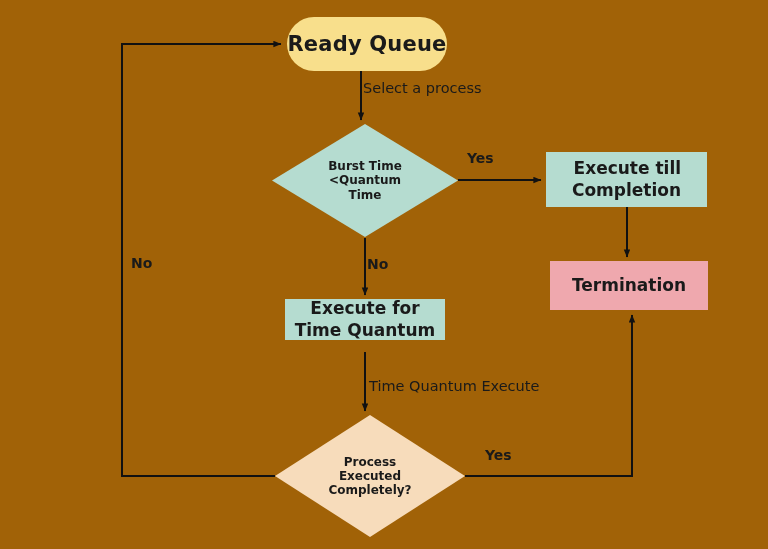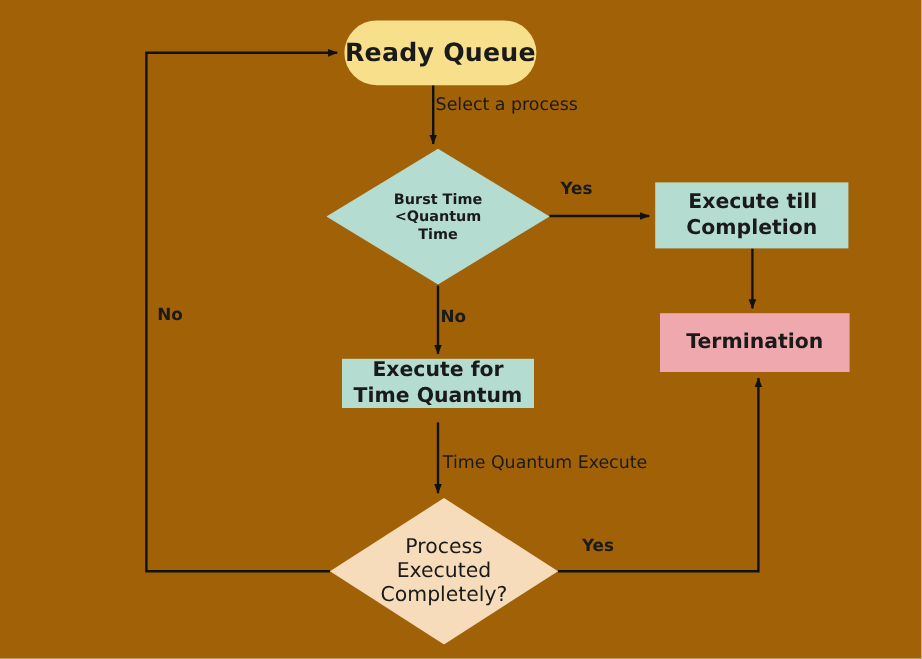--- a/index.html
+++ b/index.html
@@ -72,22 +72,22 @@
     font-size: 12px;
     font-weight: bold;
   }
   #decision-process {
     left: 275px;
     top: 415px;
     width: 190px;
     height: 122px;
   }
   #decision-process .diamond-label {
-    font-size: 17px;
-    font-weight: normal;
+    font-size: 12px;
+    font-weight: bold;
   }
   
   .rect {
     font-size: 17px;
     font-weight: bold;
     line-height: 1.25;
     white-space: pre-line;
   }
   #execute-till {
     left: 546px;

